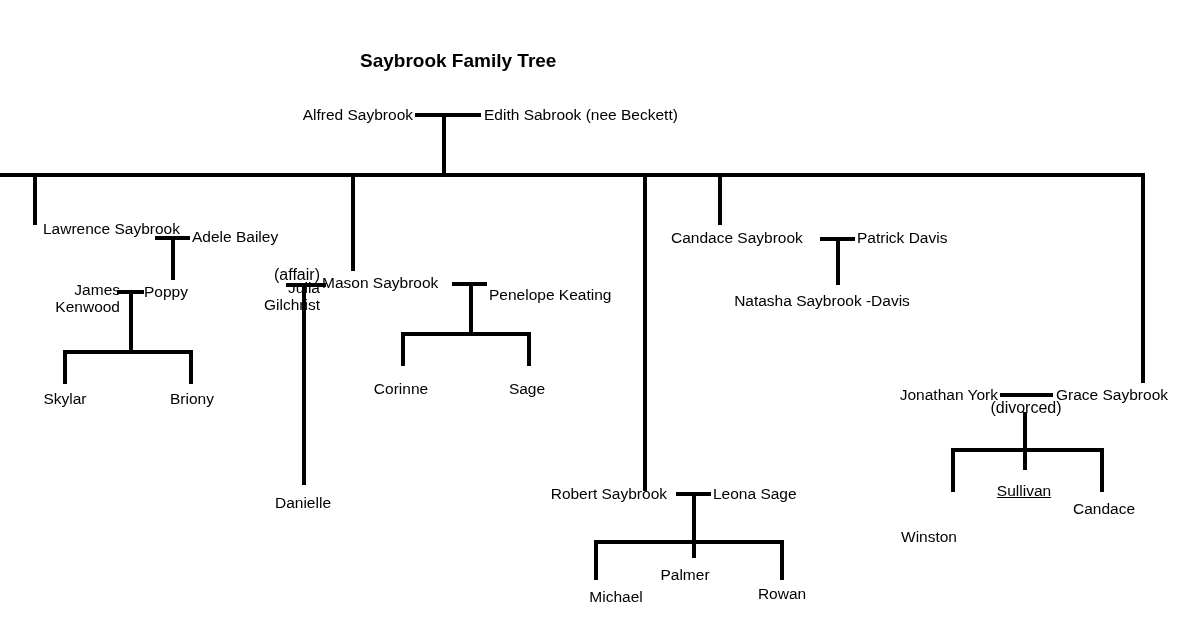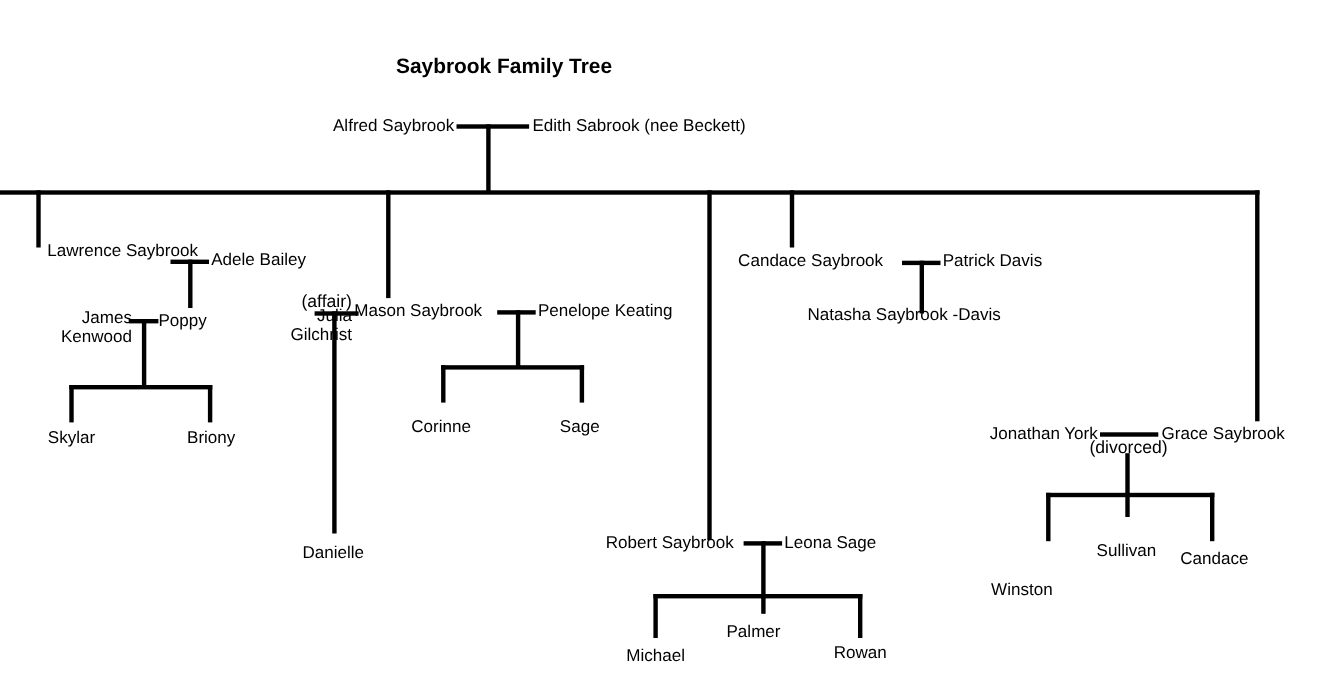--- a/index.html
+++ b/index.html
@@ -85,61 +85,61 @@
 
   <div class="ln v" style="left:129px; top:290px; height:62px;"></div>
   <div class="ln h" style="left:63px; top:350px; width:130px;"></div>
   <div class="ln v" style="left:63px; top:350px; height:34px;"></div>
   <div class="ln v" style="left:189px; top:350px; height:34px;"></div>
   <div class="node center" style="left:65px; top:390px;">Skylar</div>
   <div class="node center" style="left:192px; top:390px;">Briony</div>
 
   <div class="node" style="left:322px; top:274px;">Mason Saybrook</div>
   <div class="ln h" style="left:452px; top:282px; width:35px;"></div>
-  <div class="node" style="left:489px; top:274px;">Penelope Keating</div>
+  <div class="node" style="left:489px; top:286px;">Penelope Keating</div>
 
   <div class="ln v" style="left:469px; top:282px; height:52px;"></div>
   <div class="ln h" style="left:401px; top:332px; width:130px;"></div>
   <div class="ln v" style="left:401px; top:332px; height:34px;"></div>
   <div class="ln v" style="left:527px; top:332px; height:34px;"></div>
   <div class="node center" style="left:401px; top:380px;">Corinne</div>
   <div class="node center" style="left:527px; top:380px;">Sage</div>
 
   <div class="node right" style="left:320px; top:279px;"><span>Julia</span><br><span>Gilchrist</span></div>
   <div class="small" style="left:297px; top:266px;">(affair)</div>
   <div class="ln h" style="left:286px; top:283px; width:40px;"></div>
   <div class="ln v" style="left:302px; top:283px; height:202px;"></div>
   <div class="node center" style="left:303px; top:494px;">Danielle</div>
 
   <div class="node" style="left:671px; top:229px;">Candace Saybrook</div>
   <div class="ln h" style="left:820px; top:237px; width:35px;"></div>
   <div class="node" style="left:857px; top:229px;">Patrick Davis</div>
   <div class="ln v" style="left:836px; top:237px; height:48px;"></div>
-  <div class="node center" style="left:822px; top:278px;">Natasha Saybrook -Davis</div>
+  <div class="node center" style="left:822px; top:292px;">Natasha Saybrook -Davis</div>
 
   <div class="node right" style="left:667px; top:485px;">Robert Saybrook</div>
   <div class="ln h" style="left:676px; top:492px; width:35px;"></div>
   <div class="node" style="left:713px; top:485px;">Leona Sage</div>
 
   <div class="ln v" style="left:692px; top:492px; height:52px;"></div>
   <div class="ln h" style="left:594px; top:540px; width:190px;"></div>
   <div class="ln v" style="left:594px; top:540px; height:40px;"></div>
   <div class="ln v" style="left:692px; top:540px; height:18px;"></div>
   <div class="ln v" style="left:780px; top:540px; height:40px;"></div>
-  <div class="node center" style="left:596px; top:588px;text-align:right;">Michael</div>
+  <div class="node center" style="left:616px; top:588px;text-align:right;">Michael</div>
   <div class="node center" style="left:685px; top:566px;">Palmer</div>
   <div class="node center" style="left:782px; top:585px;text-align:center;">Rowan</div>
 
   <div class="node right" style="left:998px; top:386px;">Jonathan York</div>
   <div class="ln h" style="left:1000px; top:393px; width:53px;"></div>
   <div class="node" style="left:1056px; top:386px;">Grace Saybrook</div>
   <div class="small" style="left:1026px; top:399px;">(divorced)</div>
 
   <div class="ln v" style="left:1023px; top:412px; height:38px;"></div>
   <div class="ln h" style="left:951px; top:448px; width:153px;"></div>
   <div class="ln v" style="left:951px; top:448px; height:44px;"></div>
   <div class="ln v" style="left:1023px; top:448px; height:22px;"></div>
   <div class="ln v" style="left:1100px; top:448px; height:44px;"></div>
   <div class="node center" style="left:929px; top:528px;">Winston</div>
-  <div class="node center" style="left:1024px; top:492px;">Sullivan</div>
+  <div class="node center" style="left:1024px; top:482px;text-decoration:underline;">Sullivan</div>
   <div class="node center" style="left:1104px; top:500px;">Candace</div>
 
 </div>
 
 </body></html>

